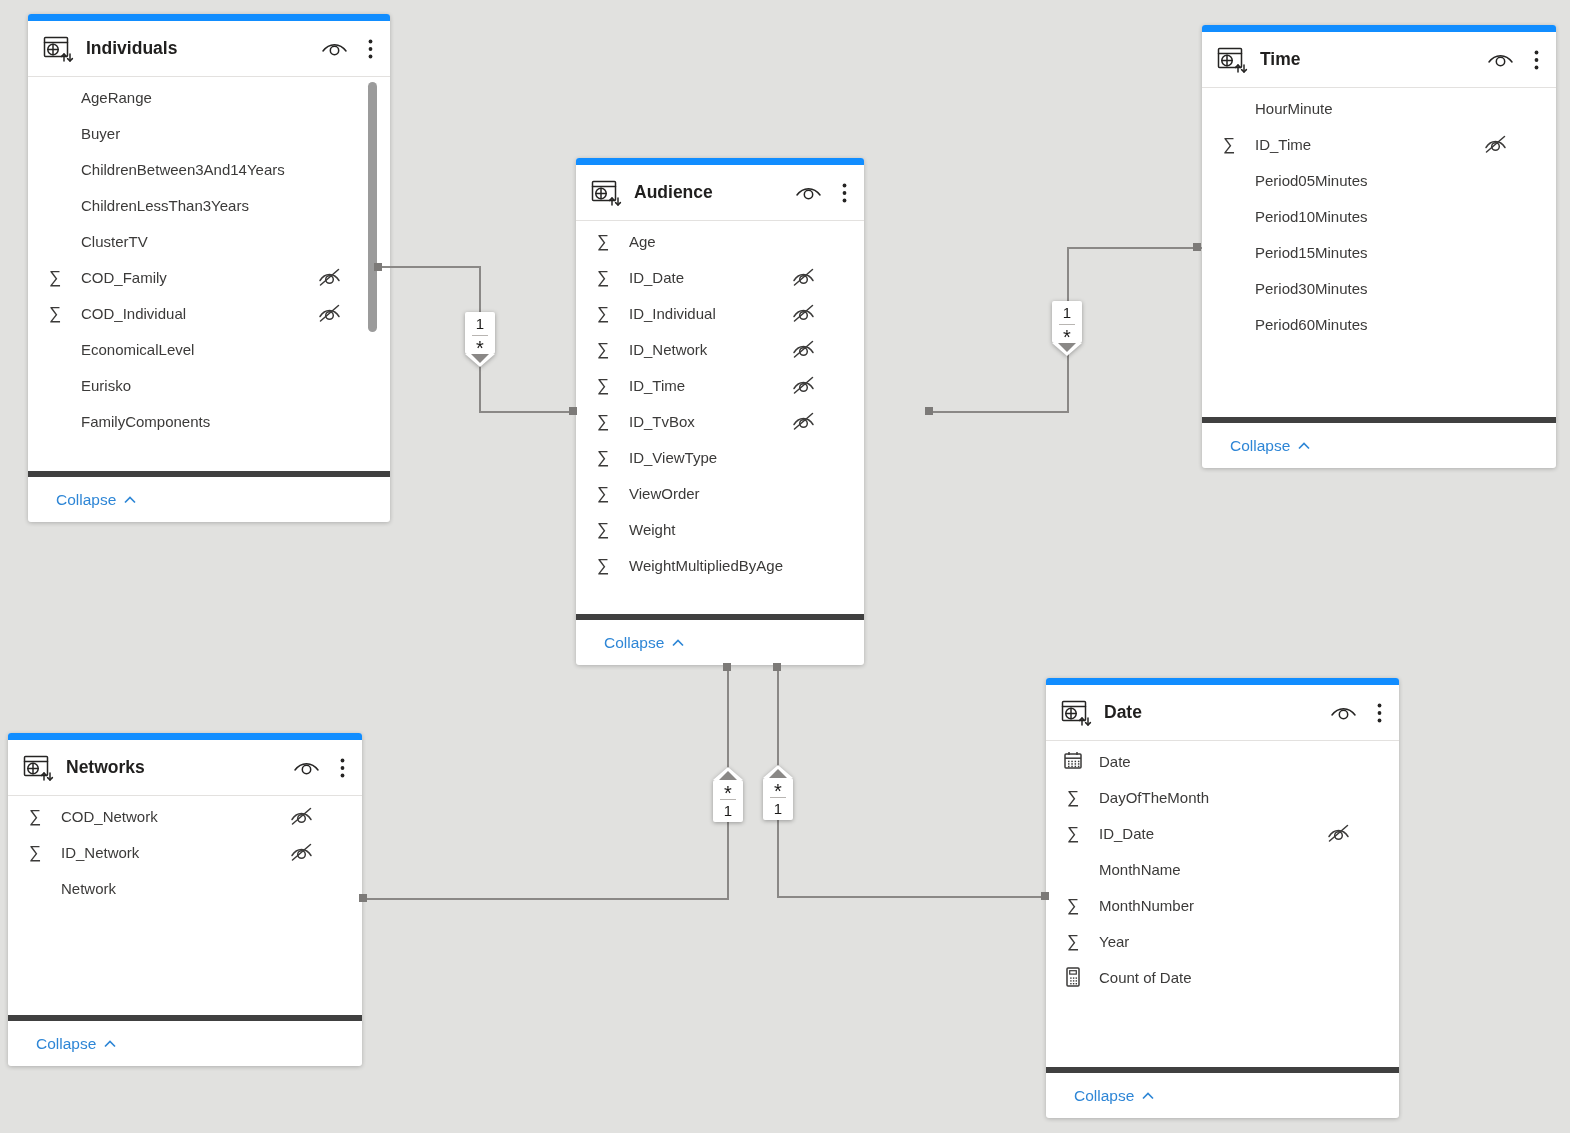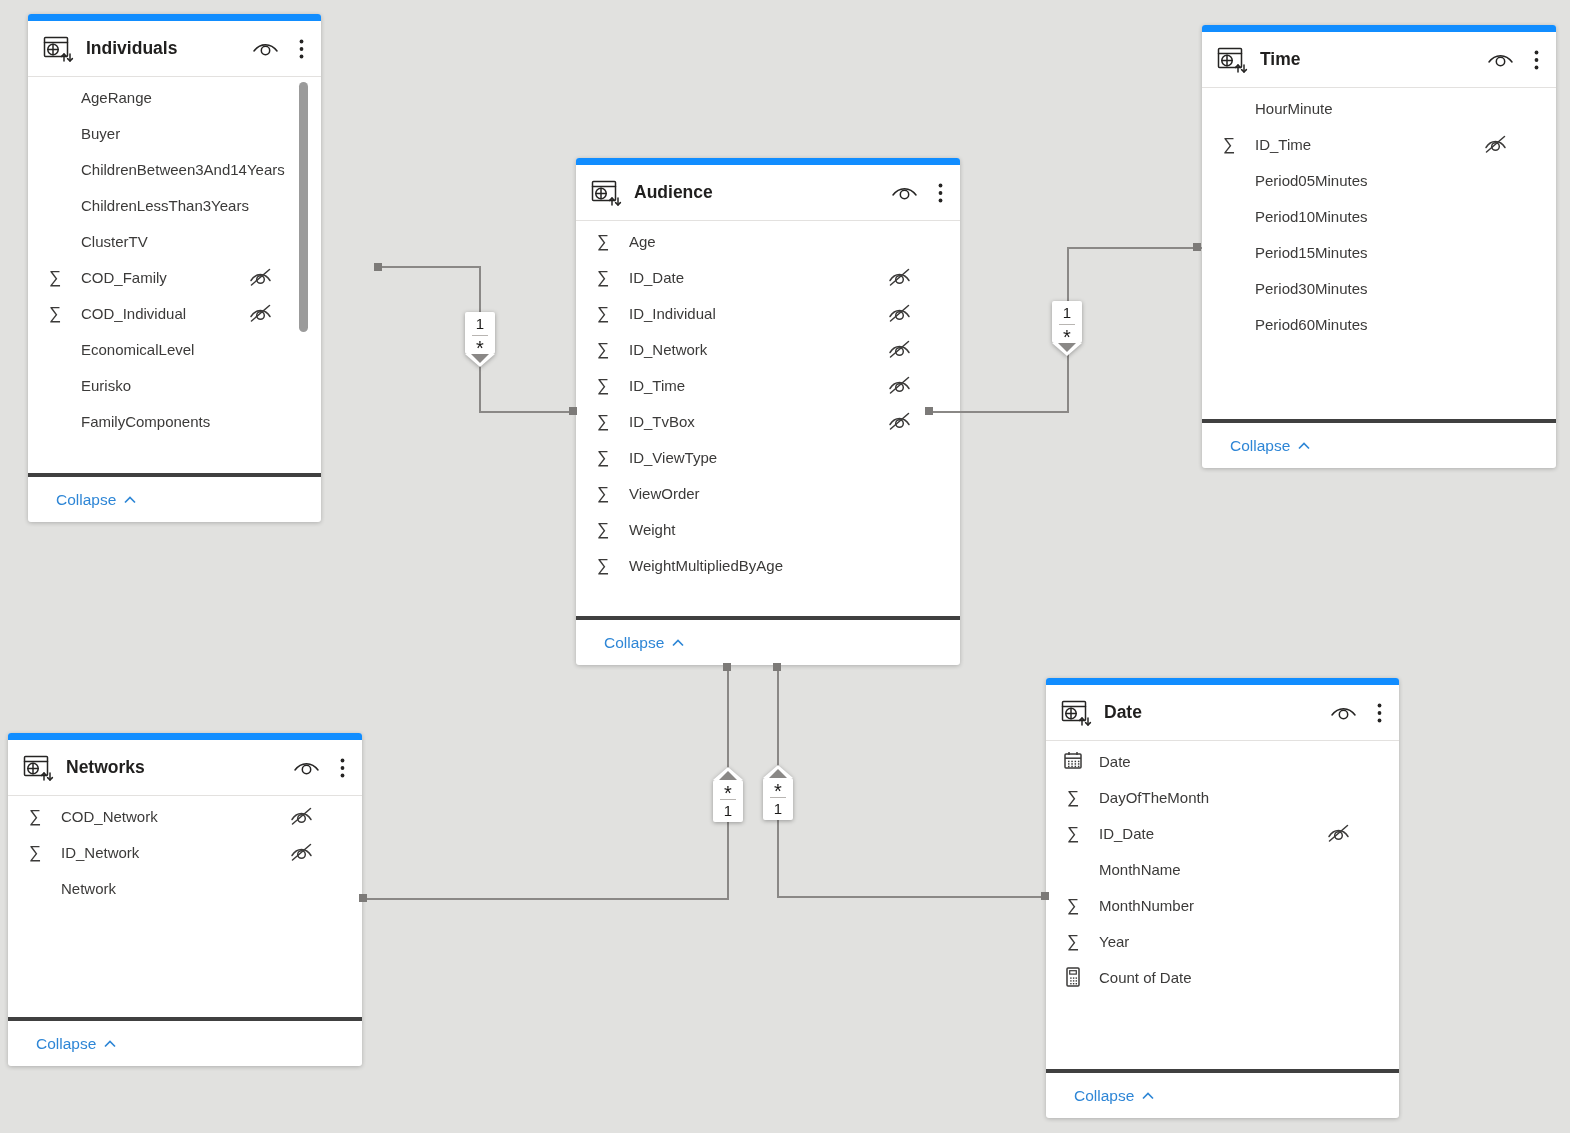--- a/index.html
+++ b/index.html
@@ -15,28 +15,28 @@
   .card-title{flex:1;font-size:17.5px;font-weight:700;color:#201f1e;white-space:nowrap;overflow:hidden;}
   .head-eye{flex:none;display:flex;margin-right:6px;cursor:pointer;}
   .kebab{flex:none;display:flex;cursor:pointer;padding:2px;}
   .fields{flex:1;padding-top:2px;overflow:hidden;position:relative;}
   .field-row{display:flex;align-items:center;height:36px;padding:0 48px 0 14px;}
   .card-individuals .field-row{}
   .icon-cell{width:26px;flex:none;display:flex;justify-content:center;align-items:center;}
   .sigma{font-size:17px;color:#3b3a39;line-height:1;}
   .fname{margin-left:13px;font-size:15px;color:#3b3a39;white-space:nowrap;}
   .eyeoff{margin-left:auto;flex:none;display:flex;}
-  .card-foot{flex:none;height:45px;border-top:4px solid #404040;display:flex;align-items:center;
+  .card-foot{flex:none;height:45px;border-top:6px solid #404040;display:flex;align-items:center;
              padding-left:28px;}
   .collapse-link{font-size:15.5px;color:#2e86d6;cursor:pointer;display:flex;align-items:center;gap:7px;}
   .vscroll{position:absolute;top:68px;right:13px;width:9px;height:250px;background:#9b9b9b;
            border-radius:5px;z-index:3;}
 
-  .card-individuals{left:28px;top:14px;width:293px;height:508px;}
-  .card-audience{left:576px;top:158px;width:384px;height:507px;}
+  .card-individuals{left:28px;top:14px;width:362px;height:508px;}
+  .card-audience{left:576px;top:158px;width:288px;height:507px;}
   .card-time{left:1202px;top:25px;width:354px;height:443px;}
   .card-networks{left:8px;top:733px;width:354px;height:333px;}
   .card-date{left:1046px;top:678px;width:353px;height:440px;}
 
   
   .seg{position:absolute;background:#8a8886;z-index:3;}
   .dot{position:absolute;width:8px;height:8px;background:#7c7a78;z-index:4;}
 
   
   .badge{position:absolute;width:30px;z-index:5;filter:drop-shadow(0 1px 2px rgba(0,0,0,.32));

